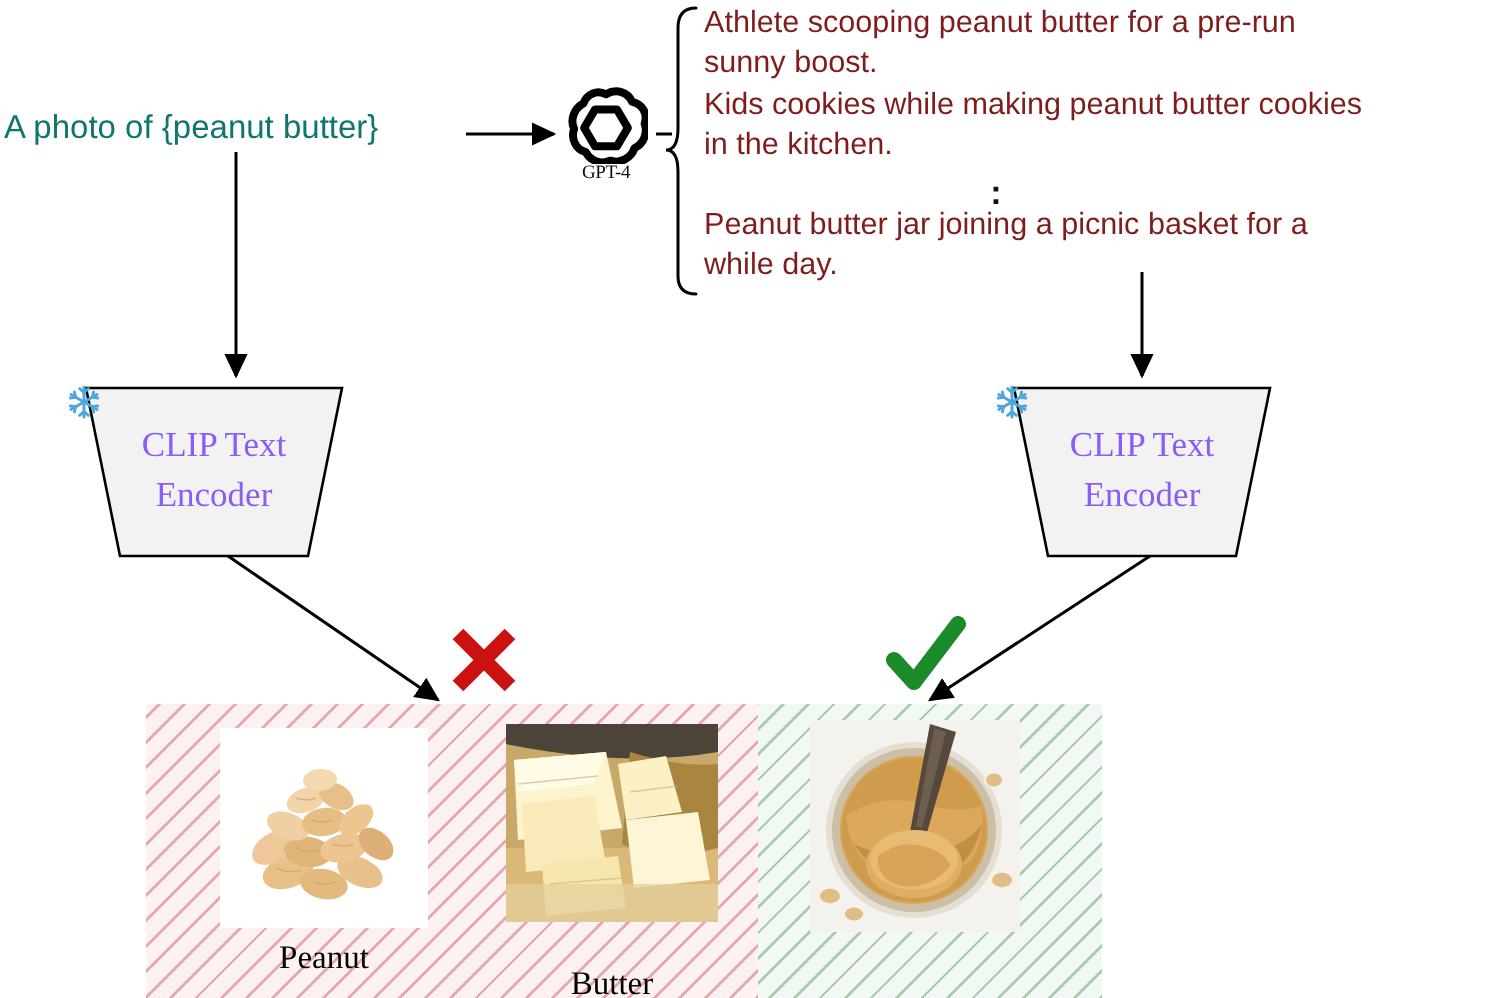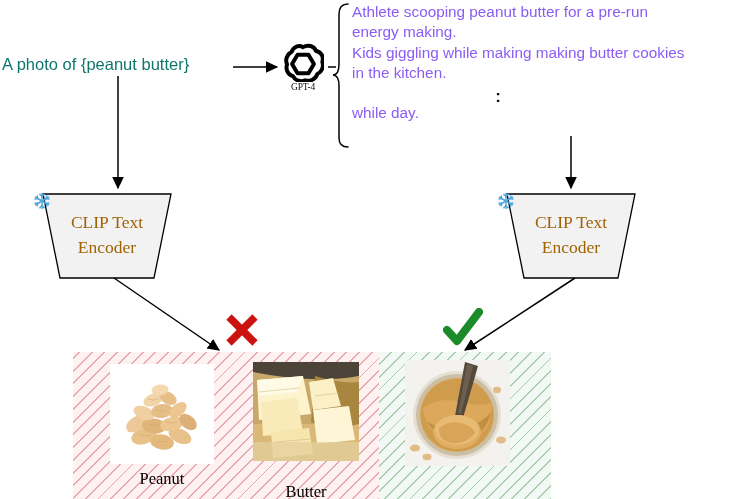--- a/index.html
+++ b/index.html
@@ -37,21 +37,21 @@
     color:#111;
     letter-spacing: -0.2px;
   }
 
   
   #captions-block { left: 352px; top: 2px; width: 392px; }
   .caption-line {
     font-family: "Liberation Sans", sans-serif;
     font-size: 15.3px;
     line-height: 20.3px;
-    color: #8b5cf6;
+    color: #7f1d1d;
     white-space: nowrap;
   }
   #caption-gap { height: 8px; }
   #caption-ellipsis {
     font-size: 17px; line-height: 12px;
     text-align: center;
     width: 392px;
     margin-left: -50px;
     color:#111;
     font-weight: 700;
@@ -60,21 +60,21 @@
   
   .encoder { width: 148px; height: 88px; }
   .encoder svg { position:absolute; left:0; top:0; }
   .encoder-label {
     position: absolute;
     left: 0; top: 18px; width: 148px;
     text-align: center;
     font-family: "Liberation Serif", serif;
     font-size: 17.5px;
     line-height: 25px;
-    color: #a16207;
+    color: #8b5cf6;
   }
   .snowflake {
     position: absolute;
     left: 7px; top: 4px;
     width: 18px; height: 18px;
   }
   #encoder-left  { left: 33px;  top: 192px; }
   #encoder-right { left: 497px; top: 192px; }
 
   
@@ -136,25 +136,26 @@
                  C80 93 67 100 55 96 C45 101 32 97 26 86 C14 83 8 70 12 58
                  C7 47 12 34 23 28 C27 17 39 11 50 17 Z"></path>
         <path d="M37 35 L63 35 L76 57 L63 79 L37 79 L24 57 Z"></path>
       </g>
     </svg>
     <div id="gpt4-label">GPT-4</div>
   </div>
 
   <div class="abs" id="captions-block">
     <div class="caption-line">Athlete scooping peanut butter for a pre-run</div>
-    <div class="caption-line">energy making.</div>
-    <div class="caption-line">Kids giggling while making making butter cookies</div>
+    <div class="caption-line">sunny boost.</div>
+    <div class="caption-line">Kids cookies while making peanut butter cookies</div>
     <div class="caption-line">in the kitchen.</div>
     <div id="caption-gap"></div>
     <div id="caption-ellipsis">:</div>
+    <div class="caption-line">Peanut butter jar joining a picnic basket for a</div>
     <div class="caption-line">while day.</div>
   </div>
 
   <div class="abs encoder" id="encoder-left">
     <svg width="148" height="88" viewBox="0 0 148 88">
       <polygon points="10,2 138,2 121,86 27,86" fill="#f2f2f2" stroke="#000" stroke-width="1.3"></polygon>
     </svg>
     <svg class="snowflake" viewBox="0 0 24 24">
       <g stroke="#4fa8dc" stroke-width="2" stroke-linecap="round">
         <line x1="12" y1="2" x2="12" y2="22"></line>

